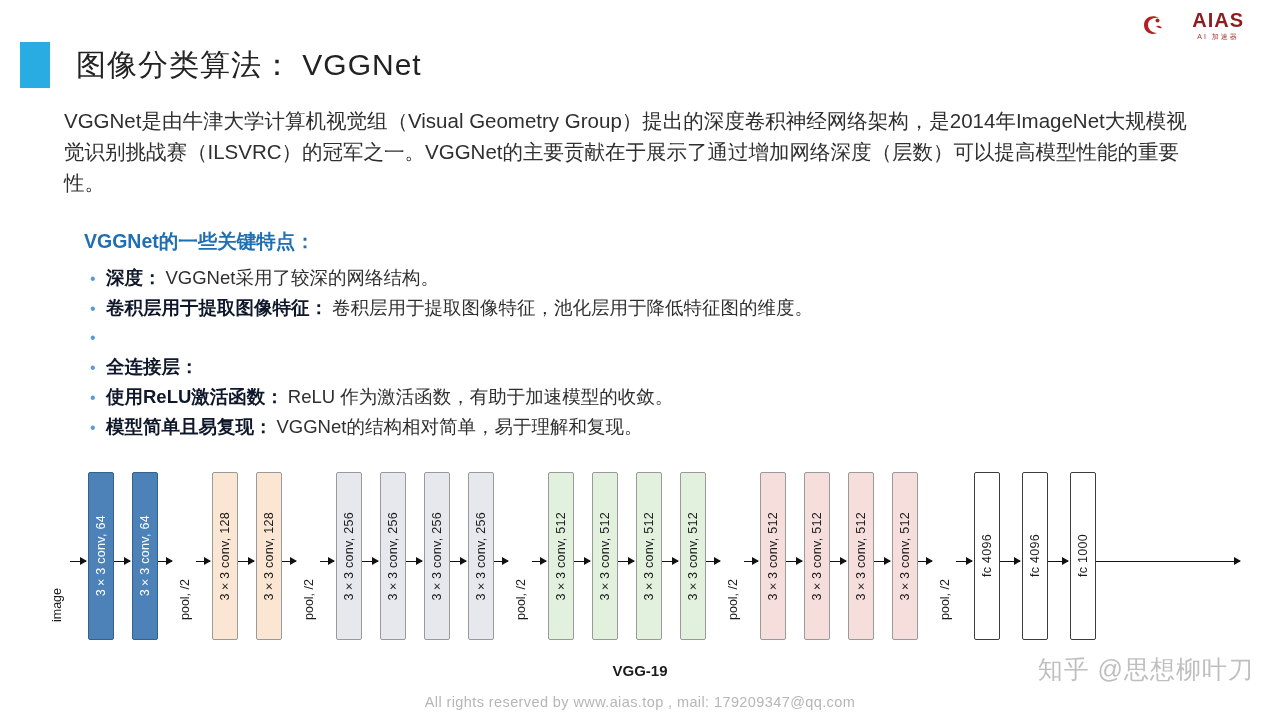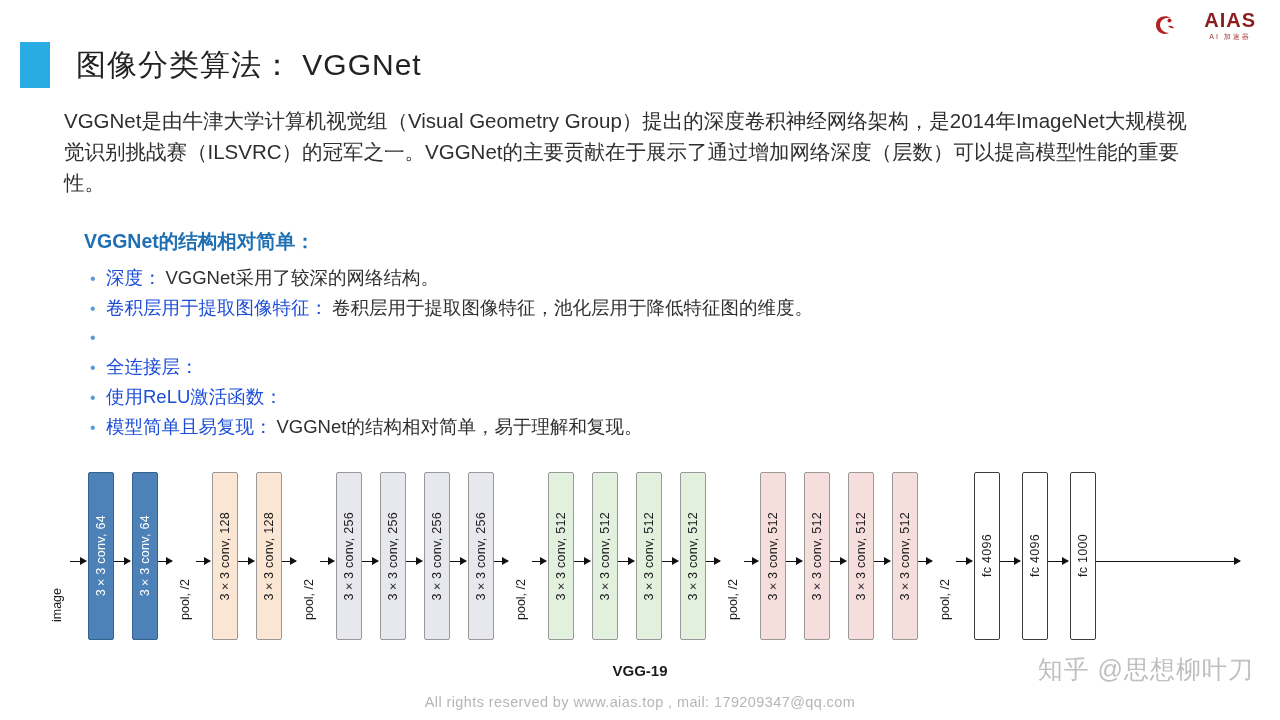--- a/index.html
+++ b/index.html
@@ -11,21 +11,21 @@
     font-family: "Liberation Sans", sans-serif;
     color: #2b2b2b;
     overflow: hidden;
     position: relative;
   }
 
   
   .brand {
     position: absolute;
     top: 10px;
-    right: 24px;
+    right: 36px;
     display: flex;
     align-items: center;
     gap: 24px;
     justify-content: flex-end;
   }
   .brand-mark {
     width: 30px; height: 30px;
     display: flex; align-items: center; justify-content: center;
     color: #c0392b;
     font-size: 26px;
@@ -103,22 +103,22 @@
     margin: 2px 0;
   }
   .bullet {
     color: #5b9bd5;
     width: 22px;
     flex: 0 0 22px;
     font-size: 16px;
     padding-left: 6px;
   }
   .point-label {
-    color: #1d4ed8;
-    font-weight: normal;
+    color: #0f172a;
+    font-weight: bold;
     white-space: nowrap;
   }
   .point-body {
     color: #2f2f2f;
     margin-left: 4px;
   }
 
   
   .diagram {
     position: absolute;
@@ -226,21 +226,21 @@
 </div>
 
 <div class="title-row">
   <div class="title-bar"></div>
   <div class="title-text">图像分类算法： VGGNet</div>
 </div>
 
 <div class="intro">VGGNet是由牛津大学计算机视觉组（Visual Geometry Group）提出的深度卷积神经网络架构，是2014年ImageNet大规模视觉识别挑战赛（ILSVRC）的冠军之一。VGGNet的主要贡献在于展示了通过增加网络深度（层数）可以提高模型性能的重要性。</div>
 
 <div class="points">
-  <div class="points-head">VGGNet的结构相对简单：</div>
+  <div class="points-head">VGGNet的一些关键特点：</div>
 
   <div class="point">
     <span class="bullet">•</span>
     <span class="point-label">深度：</span>
     <span class="point-body">VGGNet采用了较深的网络结构。</span>
   </div>
   <div class="point">
     <span class="bullet">•</span>
     <span class="point-label">卷积层用于提取图像特征：</span>
     <span class="point-body">卷积层用于提取图像特征，池化层用于降低特征图的维度。</span>
@@ -248,20 +248,21 @@
   <div class="point">
     <span class="bullet">•</span>
   </div>
   <div class="point">
     <span class="bullet">•</span>
     <span class="point-label">全连接层：</span>
   </div>
   <div class="point">
     <span class="bullet">•</span>
     <span class="point-label">使用ReLU激活函数：</span>
+    <span class="point-body">ReLU 作为激活函数，有助于加速模型的收敛。</span>
   </div>
   <div class="point">
     <span class="bullet">•</span>
     <span class="point-label">模型简单且易复现：</span>
     <span class="point-body">VGGNet的结构相对简单，易于理解和复现。</span>
   </div>
 </div>
 
 <div class="diagram">
   <div class="dia-inner" id="dia-inner">

